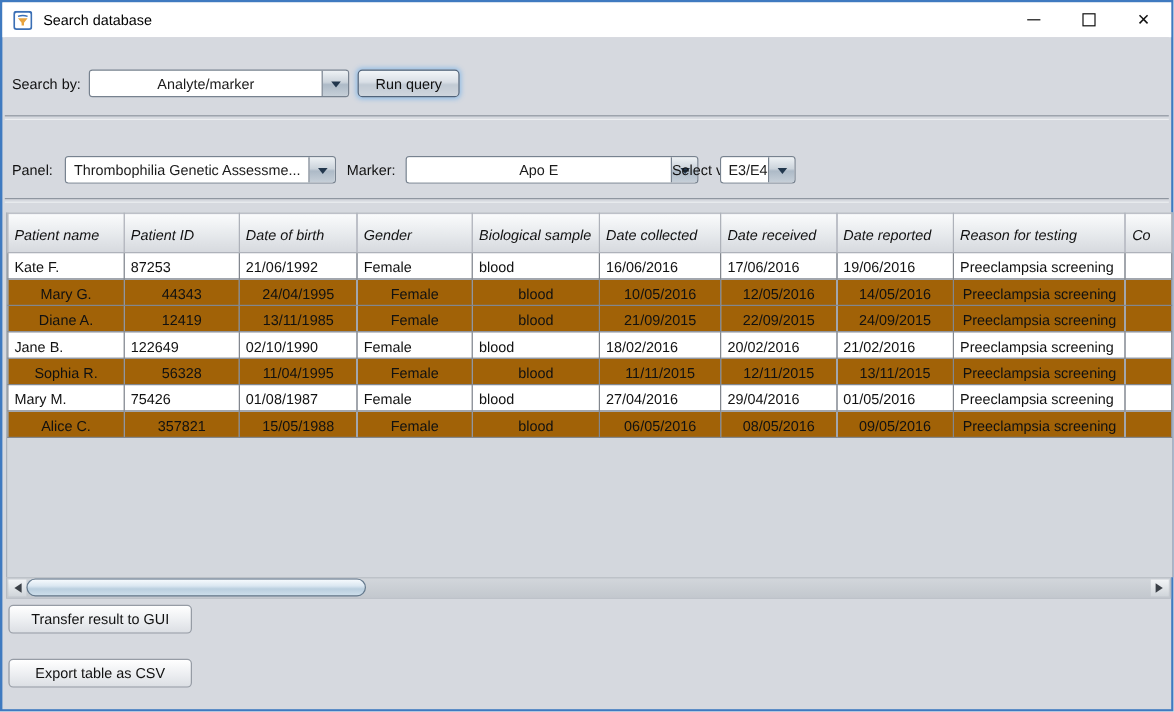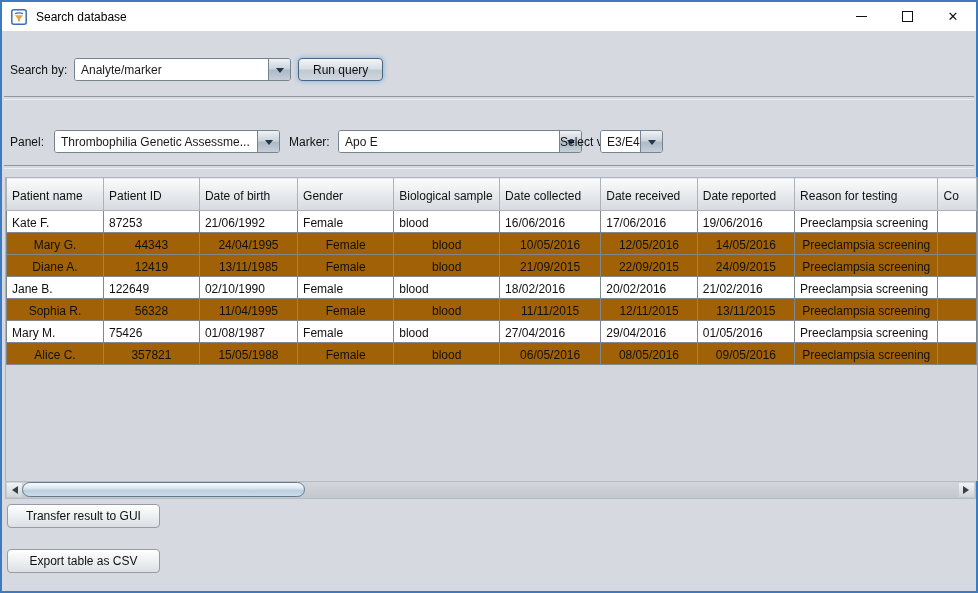--- a/index.html
+++ b/index.html
@@ -27,21 +27,21 @@
   
   .content{position:absolute;top:29px;left:2px;right:2px;bottom:2px;background:#d6d9df;}
   .label{position:absolute;white-space:nowrap;color:#111;}
   .separator{position:absolute;left:0;right:0;height:2px;
     border-top:1px solid #8f96a0;border-bottom:1px solid #eceef1;}
   
   .combo{
     position:absolute;height:23px;box-sizing:border-box;
     border:1px solid #77828f;border-radius:3px;background:#ffffff;
     box-shadow:inset 0 1px 2px rgba(60,70,85,.25);
-    display:flex;align-items:stretch;overflow:hidden;
+    display:flex;align-items:stretch;overflow:hidden;text-align:center;
   }
   .combo .value{flex:1;padding:4px 6px 0 6px;white-space:nowrap;overflow:hidden;background:#fff;}
   .combo .arrow-btn{
     width:21px;flex:0 0 auto;border-left:1px solid #77828f;
     background:linear-gradient(#eef2f5,#ccd4dc 45%,#adbac7 55%,#c6cfd8);
     display:flex;align-items:center;justify-content:center;
   }
   .combo .arrow-btn .tri{
     width:0;height:0;border:4px solid transparent;border-top:5px solid #22374d;margin-top:5px;
   }
@@ -67,20 +67,21 @@
   }
   table{border-collapse:collapse;table-layout:fixed;}
   th,td{
     box-sizing:border-box;white-space:nowrap;overflow:hidden;
     text-align:left;font-weight:normal;padding:3px 5px 0 5px;
   }
   th{
     height:33px;border:1px solid #aeb2ba;
     background:linear-gradient(#fafbfc,#e6e9ec 55%,#d6d9de);
     color:#111;
+    font-style:italic;
   }
   td{height:22px;border:1px solid #82878e;background:#ffffff;color:#111;}
   tr.even td{background:#a16207;text-align:center;}
   
   .hscrollbar{
     position:absolute;left:1px;top:450px;width:971px;height:18px;box-sizing:border-box;
     background:linear-gradient(#d2d6db,#c3c8ce);border:1px solid #b7bcc3;
   }
   .sb-arrow{
     position:absolute;top:1px;width:15px;height:14px;

